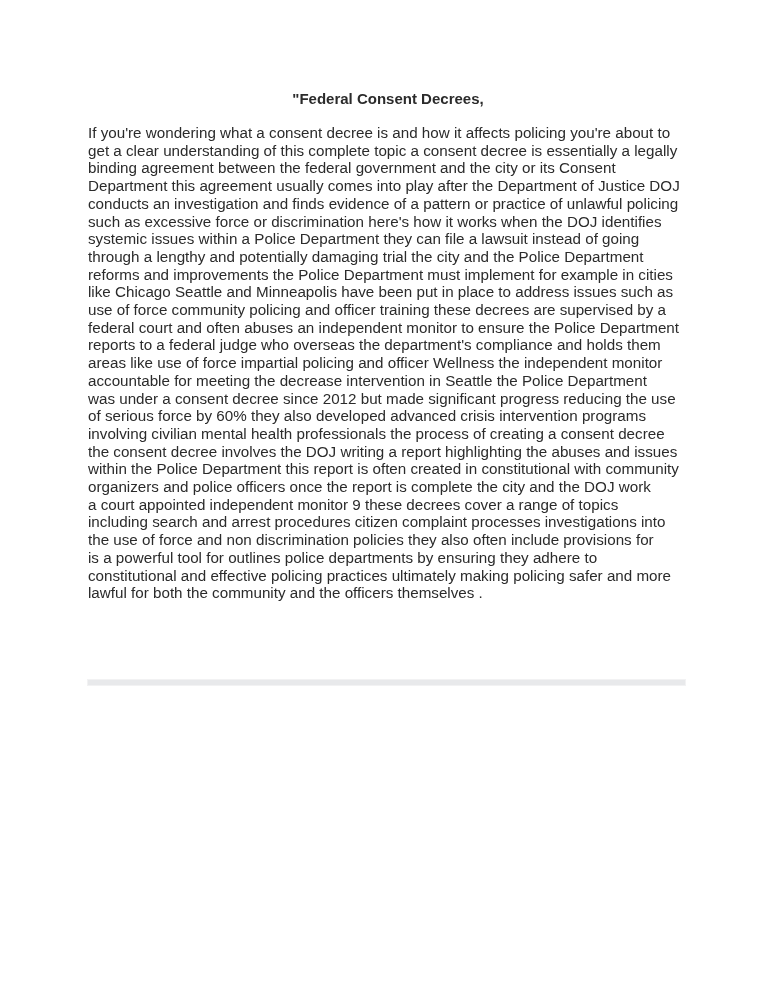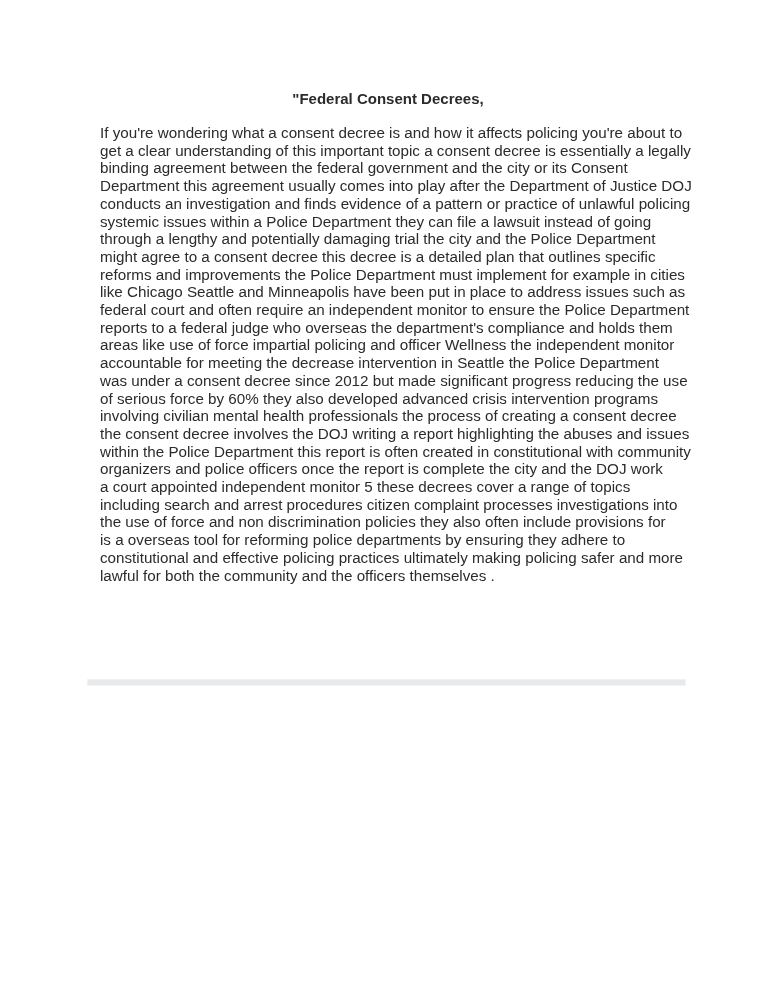--- a/index.html
+++ b/index.html
@@ -24,21 +24,21 @@
     .doc-title {
       text-align: center;
       font-weight: bold;
       font-size: 15px;
       line-height: 18px;
       margin: 0 0 16px 0;
     }
     .doc-body {
       font-size: 15.2px;
       line-height: 17.7px;
-      margin: 12px;
+      margin: 0;
       white-space: normal;
     }
     .doc-body .ln {
       display: block;
       white-space: nowrap;
     }
     .divider-bar {
       position: absolute;
       left: 87px;
       top: 679px;
@@ -49,41 +49,42 @@
       box-sizing: border-box;
     }
   </style>
 </head>
 <body>
 
 <div class="doc">
   <h1 class="doc-title">"Federal Consent Decrees,</h1>
   <p class="doc-body">
     <span class="ln">If you're wondering what a consent decree is and how it affects policing you're about to</span>
-    <span class="ln">get a clear understanding of this important topic a consent decree is essentially a legally</span>
+    <span class="ln">get a clear understanding of this complete topic a consent decree is essentially a legally</span>
     <span class="ln">binding agreement between the federal government and the city or its Consent</span>
     <span class="ln">Department this agreement usually comes into play after the Department of Justice DOJ</span>
     <span class="ln">conducts an investigation and finds evidence of a pattern or practice of unlawful policing</span>
+    <span class="ln">such as excessive force or discrimination here's how it works when the DOJ identifies</span>
     <span class="ln">systemic issues within a Police Department they can file a lawsuit instead of going</span>
     <span class="ln">through a lengthy and potentially damaging trial the city and the Police Department</span>
-    <span class="ln">might agree to a consent decree this decree is a detailed plan that outlines specific</span>
     <span class="ln">reforms and improvements the Police Department must implement for example in cities</span>
     <span class="ln">like Chicago Seattle and Minneapolis have been put in place to address issues such as</span>
-    <span class="ln">federal court and often require an independent monitor to ensure the Police Department</span>
+    <span class="ln">use of force community policing and officer training these decrees are supervised by a</span>
+    <span class="ln">federal court and often abuses an independent monitor to ensure the Police Department</span>
     <span class="ln">reports to a federal judge who overseas the department's compliance and holds them</span>
     <span class="ln">areas like use of force impartial policing and officer Wellness the independent monitor</span>
     <span class="ln">accountable for meeting the decrease intervention in Seattle the Police Department</span>
     <span class="ln">was under a consent decree since 2012 but made significant progress reducing the use</span>
     <span class="ln">of serious force by 60% they also developed advanced crisis intervention programs</span>
     <span class="ln">involving civilian mental health professionals the process of creating a consent decree</span>
     <span class="ln">the consent decree involves the DOJ writing a report highlighting the abuses and issues</span>
     <span class="ln">within the Police Department this report is often created in constitutional with community</span>
     <span class="ln">organizers and police officers once the report is complete the city and the DOJ work</span>
-    <span class="ln">a court appointed independent monitor 5 these decrees cover a range of topics</span>
+    <span class="ln">a court appointed independent monitor 9 these decrees cover a range of topics</span>
     <span class="ln">including search and arrest procedures citizen complaint processes investigations into</span>
     <span class="ln">the use of force and non discrimination policies they also often include provisions for</span>
-    <span class="ln">is a overseas tool for reforming police departments by ensuring they adhere to</span>
+    <span class="ln">is a powerful tool for outlines police departments by ensuring they adhere to</span>
     <span class="ln">constitutional and effective policing practices ultimately making policing safer and more</span>
     <span class="ln">lawful for both the community and the officers themselves .</span>
   </p>
 </div>
 
 <div class="divider-bar"></div>
 
 </body></html>

